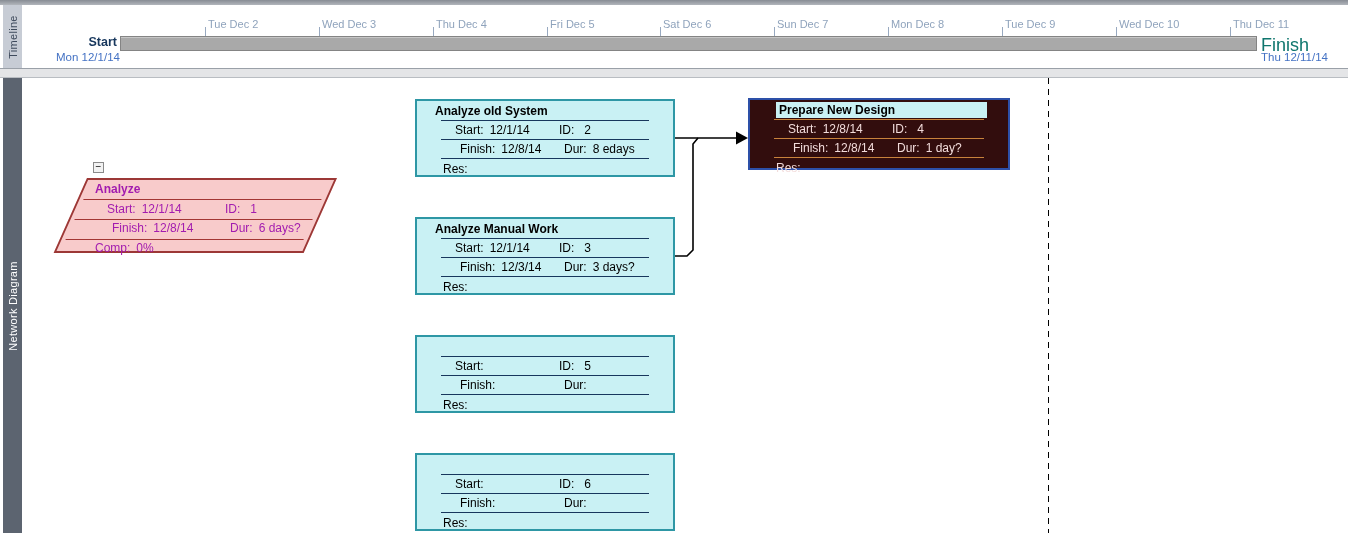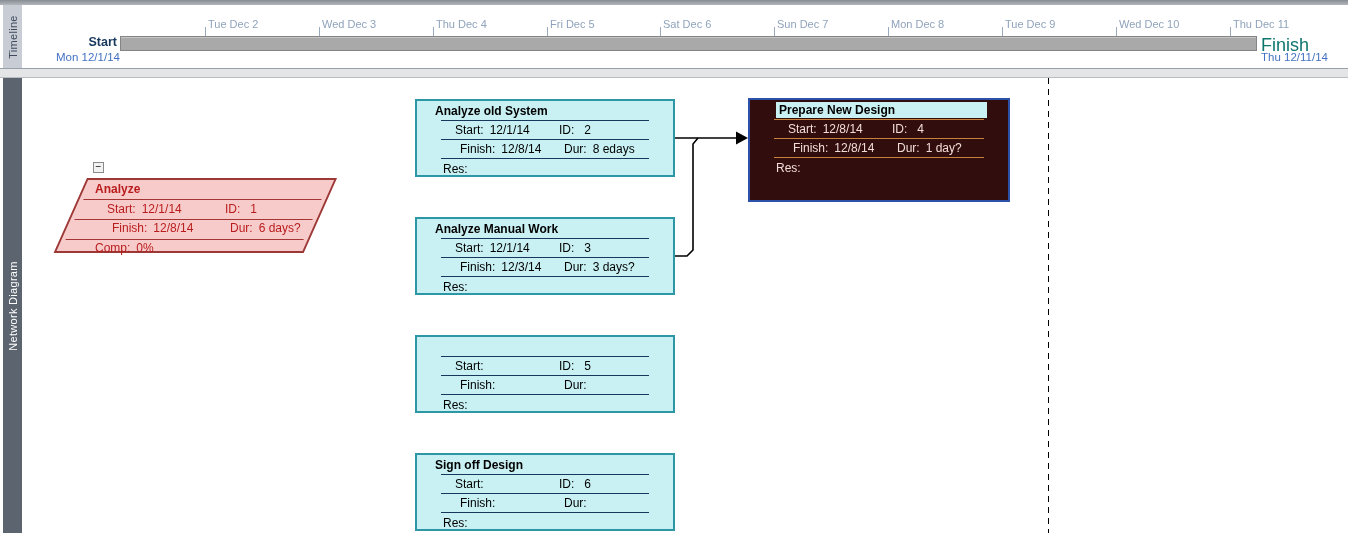--- a/index.html
+++ b/index.html
@@ -33,30 +33,30 @@
   .node{position:absolute;width:260px;height:78px;box-sizing:border-box;font-size:12px;color:#000;}
   .task{background:#c9f1f4;border:2px solid #2e97a5;}
   .nrow{position:absolute;left:0;right:0;height:17px;line-height:17px;white-space:nowrap;}
   .r1{top:2px;font-weight:bold;padding-left:18px;}
   .r2{top:21px;margin-left:12px;} .r3{top:40px;margin-left:17px;} .r4{top:60px;}
   .c1{position:absolute;left:26px;} .c2{position:absolute;left:130px;}
   .val{margin-left:6px;} .vid{margin-left:10px;}
   .sep{position:absolute;left:24px;right:24px;height:0;border-top:1px solid #17375d;}
   .s1{top:19px;} .s2{top:38px;} .s3{top:57px;}
   
-  .sel{background:#320d0d;border:2px solid #2d50a8;color:#f2dcdb;width:262px;height:104px;}
+  .sel{background:#320d0d;border:2px solid #2d50a8;color:#f2dcdb;width:262px;height:72px;}
   .sel .sep{border-top-color:#c8823c;}
   .titlecell{position:absolute;left:26px;top:2px;width:208px;height:16px;line-height:16px;
              background:#c9f1f4;color:#000;font-weight:bold;padding-left:3px;white-space:nowrap;}
   
   .summary-shape{position:absolute;left:87px;top:100px;width:250px;height:75px;box-sizing:border-box;
                  background:#f8cbcb;border:2px solid #9c3836;transform:skewX(-24deg);transform-origin:0 0;}
   .summary-shape .sep{left:4px;right:4px;border-top-color:#a33634;}
   .summary-shape .s1{top:19px;} .summary-shape .s2{top:39px;} .summary-shape .s3{top:59px;}
-  .summary-text{position:absolute;left:95px;top:100px;width:235px;height:75px;font-size:12px;color:#b91c1c;}
+  .summary-text{position:absolute;left:95px;top:100px;width:235px;height:75px;font-size:12px;color:#a21caf;}
   .summary-text .nrow{left:0;right:auto;width:235px;}
   .summary-text .r1{top:3px;padding-left:0;font-weight:bold;}
   .summary-text .r2{top:23px;} .summary-text .r3{top:42px;} .summary-text .r4{top:62px;}
   .summary-text .c1{left:0;} .summary-text .c2{left:118px;}
   
   .collapse-btn{position:absolute;left:93px;top:84px;width:11px;height:11px;background:#f2f2f2;
                 border:1px solid #8a8a8a;box-sizing:border-box;font-size:10px;line-height:8px;
                 text-align:center;color:#000;cursor:pointer;}
   
   .connectors{position:absolute;left:0;top:0;pointer-events:none;}
@@ -181,21 +181,20 @@
         <span class="c1"><span>Finish:</span><span class="val"></span></span>
         <span class="c2"><span>Dur:</span><span class="val"></span></span>
       </div>
       <div class="sep s3"></div>
       <div class="nrow r4">
         <span class="c1"><span>Res:</span><span class="val"></span></span>
       </div>
     </div>
 
     <div class="node task" style="left:415px;top:375px">
-      <div class="nrow r1">Sign off Design</div>
       <div class="sep s1"></div>
       <div class="nrow r2">
         <span class="c1"><span>Start:</span><span class="val"></span></span>
         <span class="c2"><span>ID:</span><span class="vid">6</span></span>
       </div>
       <div class="sep s2"></div>
       <div class="nrow r3">
         <span class="c1"><span>Finish:</span><span class="val"></span></span>
         <span class="c2"><span>Dur:</span><span class="val"></span></span>
       </div>

